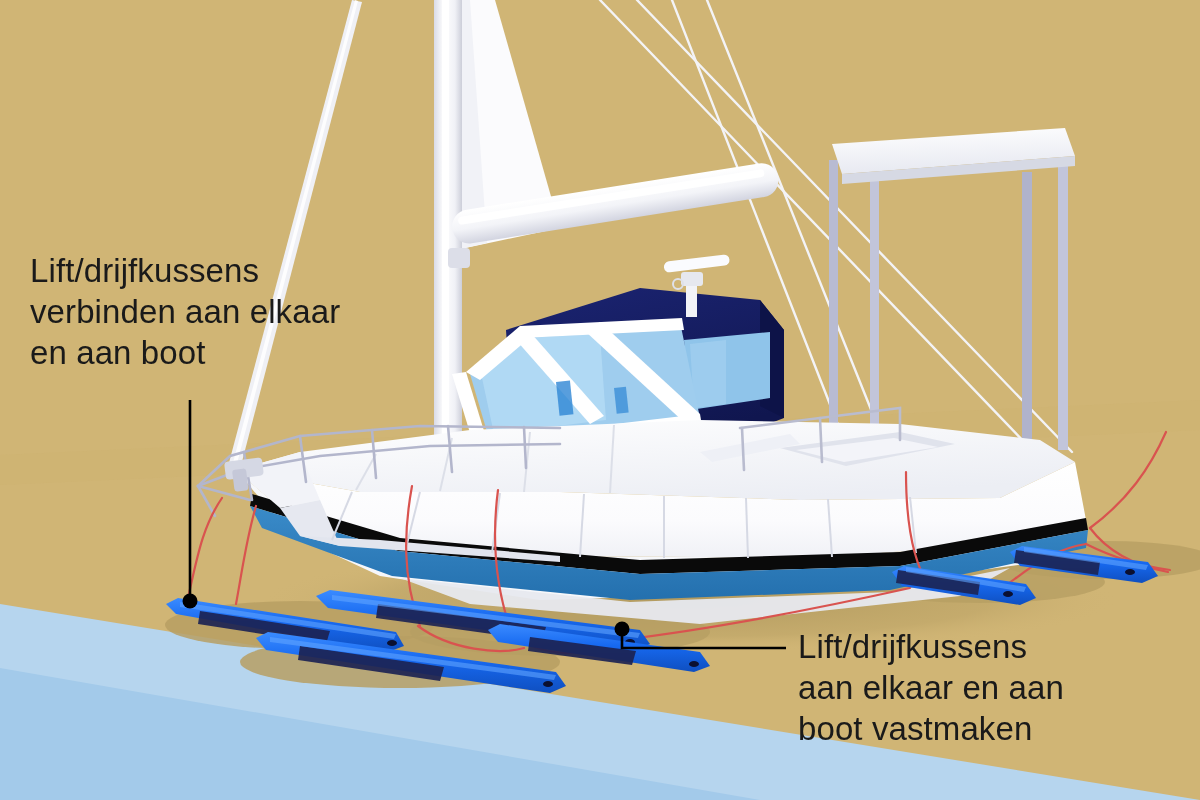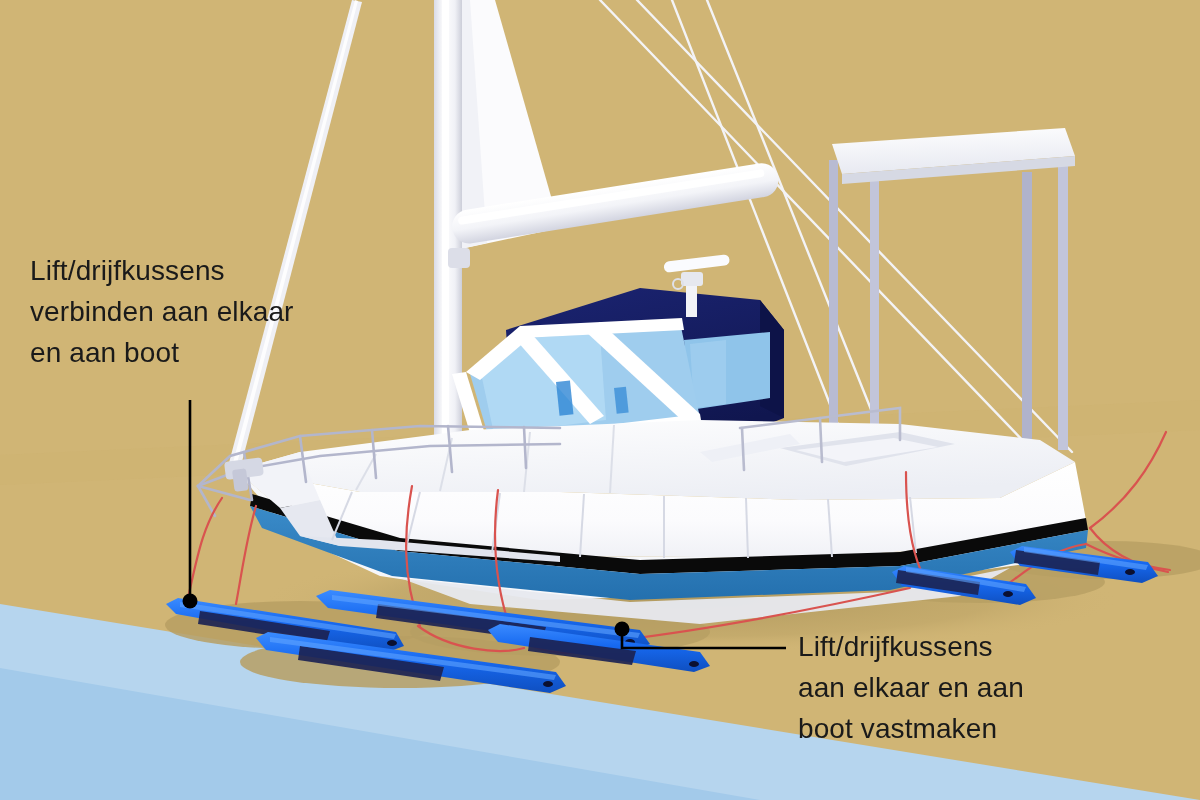--- a/index.html
+++ b/index.html
@@ -8,21 +8,21 @@
     position:relative;
     width:1200px;height:800px;
     overflow:hidden;
     font-family:"Liberation Sans","DejaVu Sans",sans-serif;
     background:#d0b575;
   }
   #scene{position:absolute;inset:0;width:1200px;height:800px;}
   .callout-text{
     position:absolute;
     color:#1a1a1a;
-    font-size:28px;
+    font-size:33px;
     line-height:41px;
     font-weight:400;
     letter-spacing:0.1px;
     white-space:pre-line;
     font-family:"Liberation Sans","DejaVu Sans",sans-serif;
   }
   #label-left{left:30px;top:250px;}
   #label-right{left:798px;top:626px;}
 </style>
 </head>

